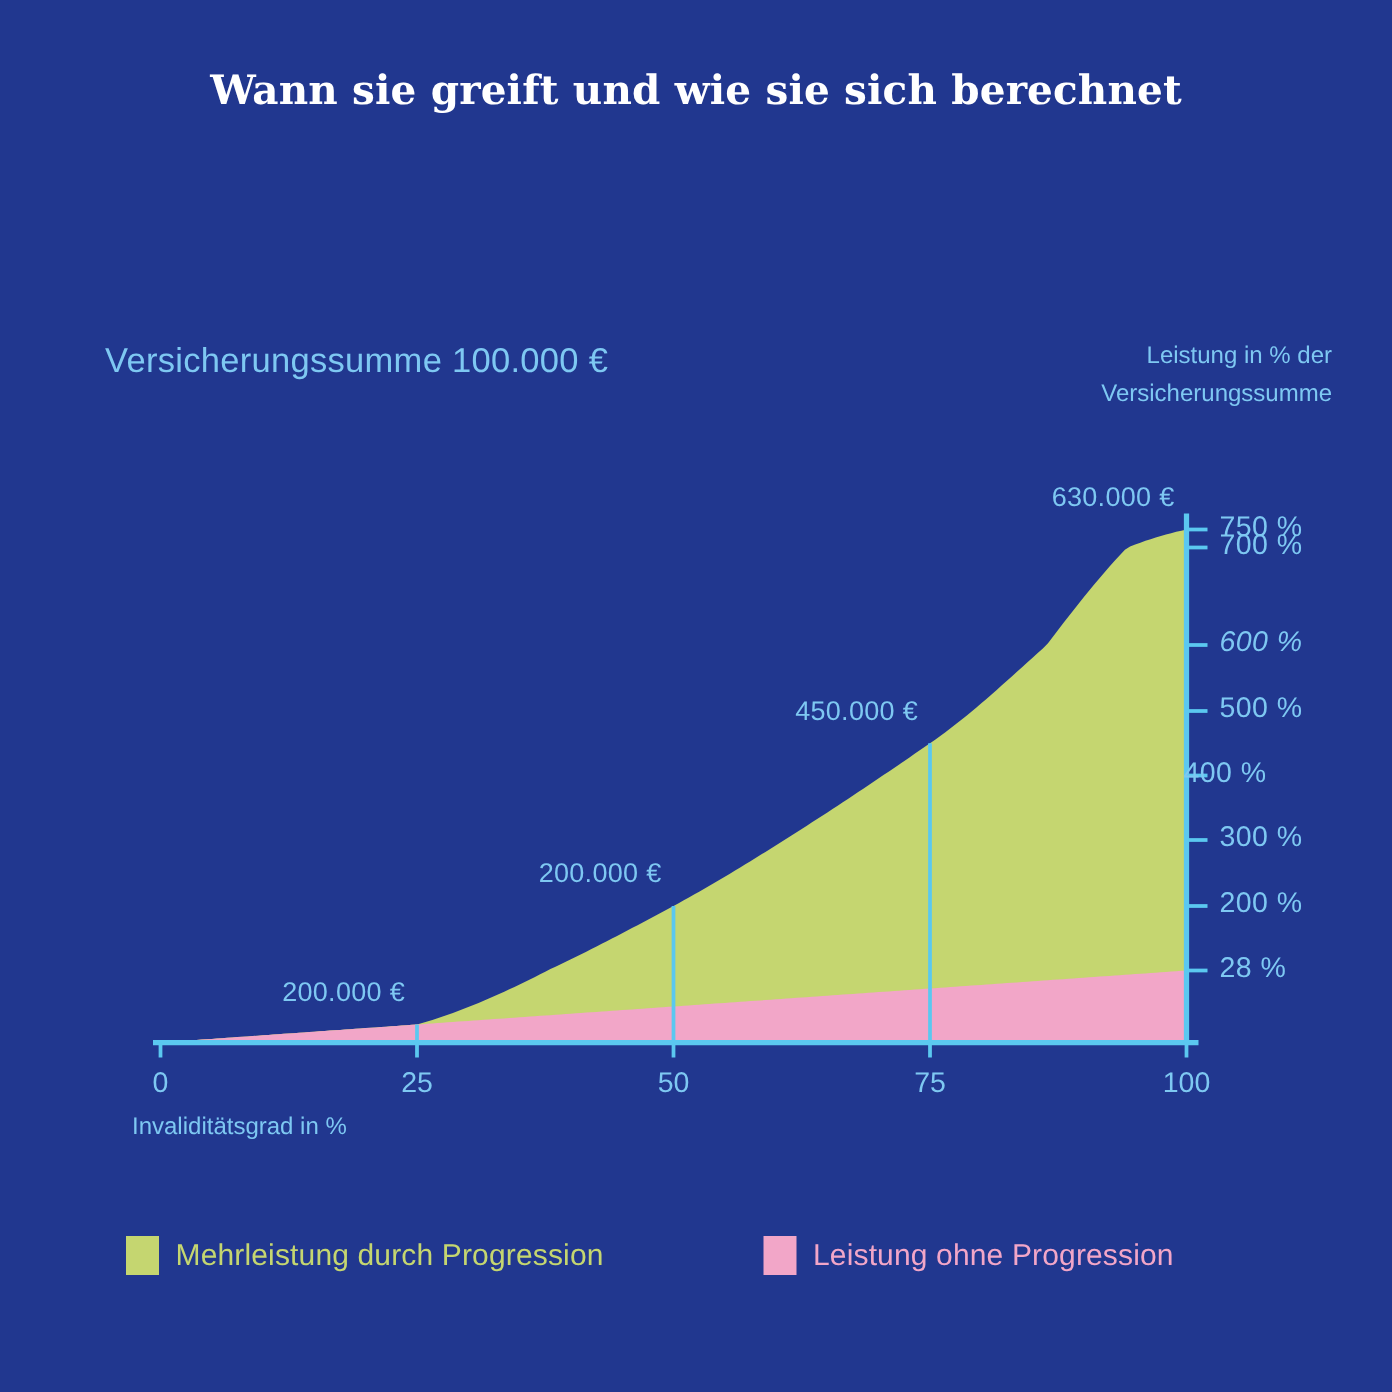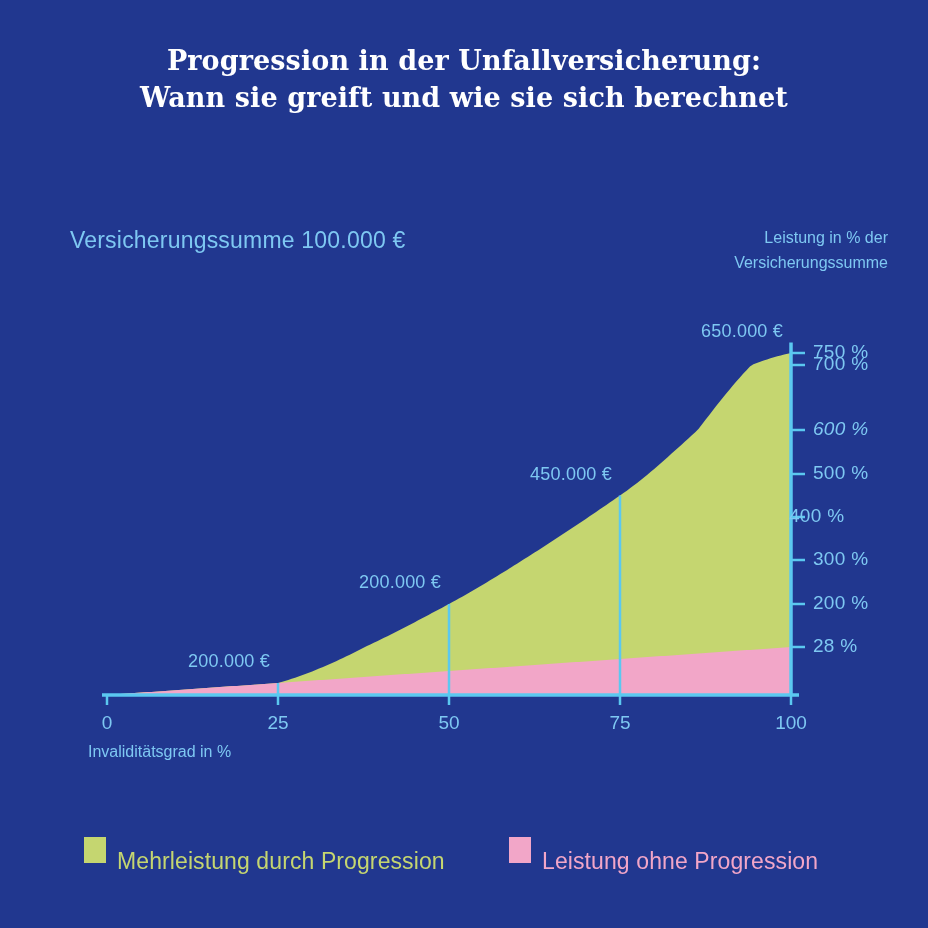--- a/index.html
+++ b/index.html
@@ -122,32 +122,30 @@
     align-items: center;
     gap: 11px;
   }
   .legend-swatch {
     width: 22px;
     height: 26px;
     display: block;
     flex: 0 0 auto;
   }
   .legend-label {
-    font-size: 23px;
+    font-size: 20px;
     font-weight: 400;
     white-space: nowrap;
     letter-spacing: 0.1px;
-    margin-top: 24px;
   }
 </style>
 </head>
 <body>
 
 <div id="title-block">
-  <div class="title-line">Progression in der Unfallversicherung:</div>
   <div class="title-line">Wann sie greift und wie sie sich berechnet</div>
 </div>
 
 <div id="example-caption">
   <div>Versicherungssumme 100.000 €</div>
 </div>
 
 <div id="yaxis-caption">
   <div>Leistung in % der</div>
   <div>Versicherungssumme</div>
@@ -179,21 +177,21 @@
         <line x1="791" y1="474" x2="805" y2="474" stroke="#5bc8f0" stroke-width="2.5"></line>
         <line x1="791" y1="430" x2="805" y2="430" stroke="#5bc8f0" stroke-width="2.5"></line>
         <line x1="791" y1="365" x2="805" y2="365" stroke="#5bc8f0" stroke-width="2.5"></line>
         <line x1="791" y1="353" x2="805" y2="353" stroke="#5bc8f0" stroke-width="2.5"></line>
       </g>
   </svg>
   <div id="annotation-layer">
       <div class="value-annotation" style="top: 651px; left: 270px; transform: translateX(-100%);">200.000 €</div>
       <div class="value-annotation" style="top: 572px; left: 441px; transform: translateX(-100%);">200.000 €</div>
       <div class="value-annotation" style="top: 463.5px; left: 612px; transform: translateX(-100%);">450.000 €</div>
-      <div class="value-annotation" style="top: 321px; left: 783px; transform: translateX(-100%);">650.000 €</div>
+      <div class="value-annotation" style="top: 321px; left: 783px; transform: translateX(-100%);">630.000 €</div>
     </div>
   <div id="ytick-layer">
       <div class="y-tick-label" style="left: 813px; top: 635px;">28 %</div>
       <div class="y-tick-label" style="left: 813px; top: 592px;">200 %</div>
       <div class="y-tick-label" style="left: 813px; top: 548px;">300 %</div>
       <div class="y-tick-label" style="left: 789px; top: 505px;">400 %</div>
       <div class="y-tick-label" style="left: 813px; top: 462px;">500 %</div>
       <div class="y-tick-label" style="left: 813px; top: 418px; font-style: italic;">600 %</div>
       <div class="y-tick-label" style="left: 813px; top: 353px;">700 %</div>
       <div class="y-tick-label" style="left: 813px; top: 341px;">750 %</div>

